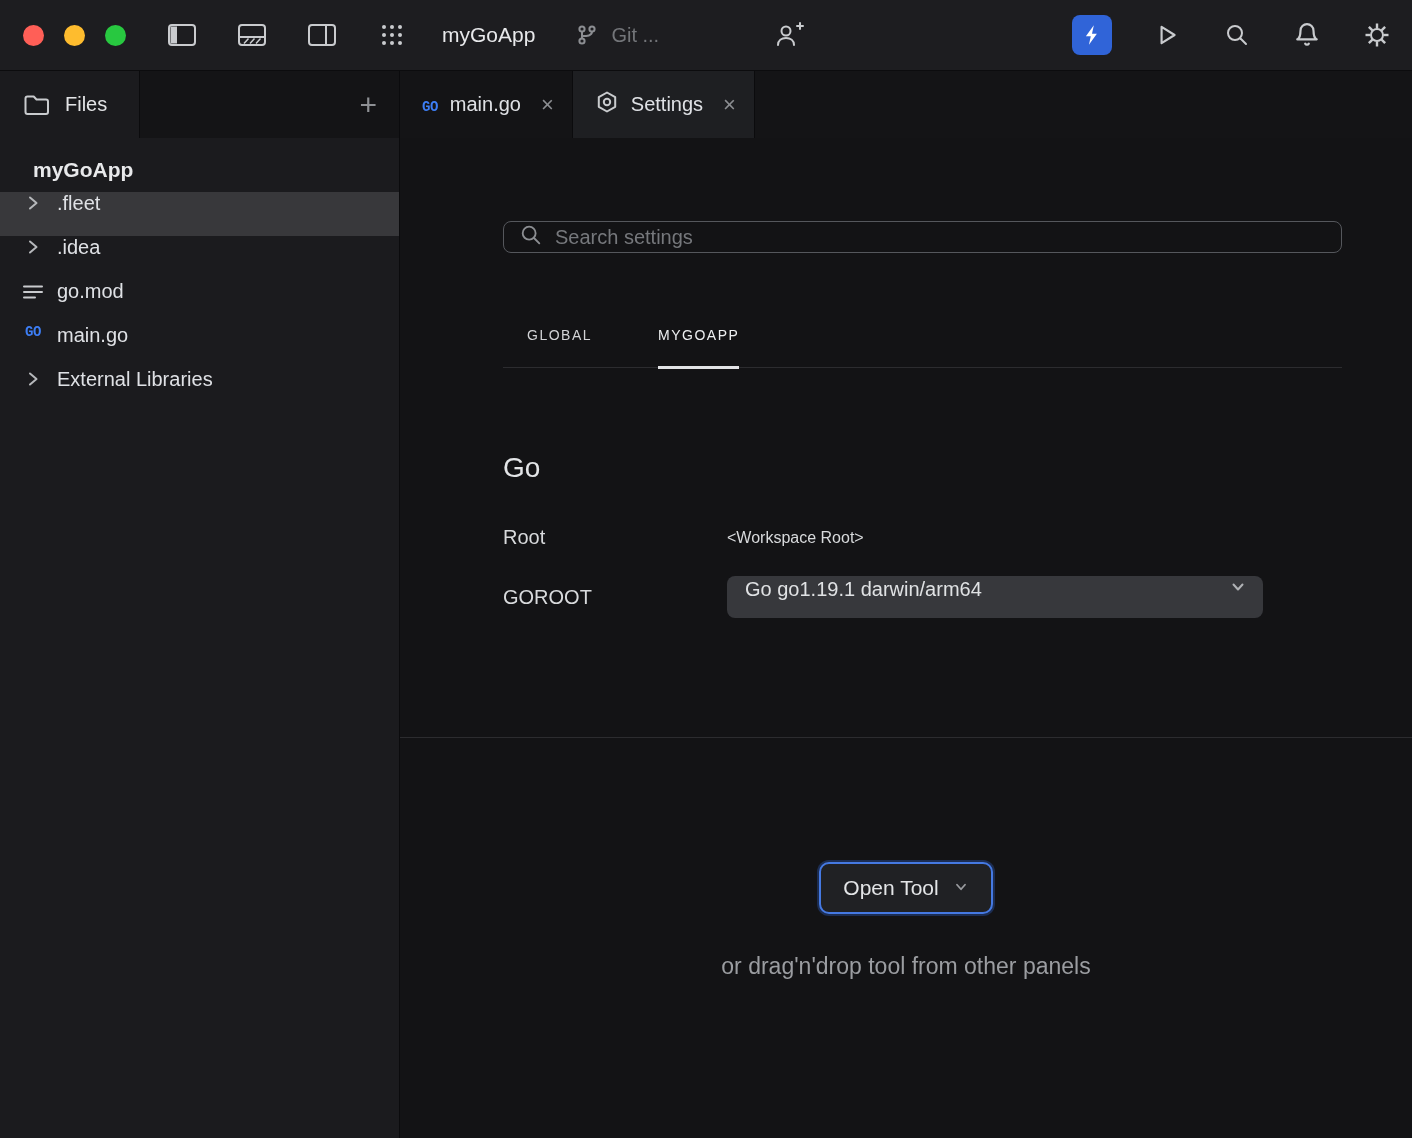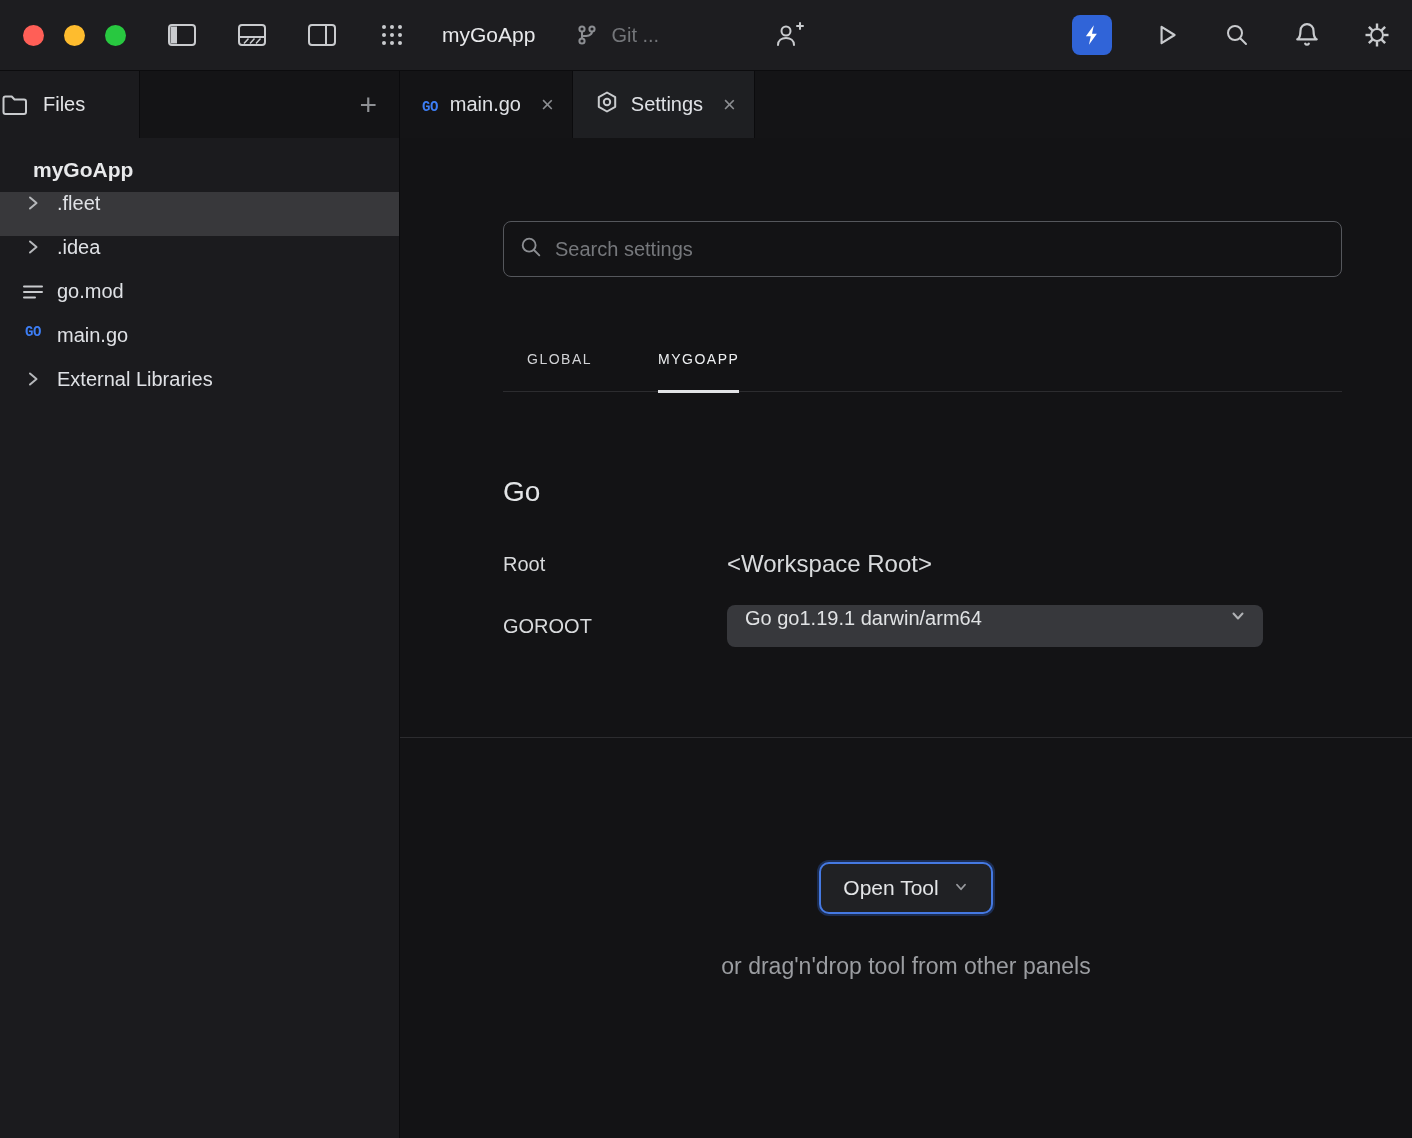--- a/index.html
+++ b/index.html
@@ -34,59 +34,59 @@
   }
 
   
   .split { flex:1; display:flex; min-height:0; }
 
   
   .sidebar { width:400px; flex-shrink:0; background:#1b1b1e; border-right:1px solid #0b0b0d; display:flex; flex-direction:column; }
   .sidebar-tabs { height:67px; flex-shrink:0; background:#141416; display:flex; align-items:stretch; }
   .files-tab {
     width:140px; background:#1b1b1e; border-right:1px solid #0b0b0d;
-    display:flex; align-items:center; gap:13px; font-size:20px; color:#e3e4e6;
+    display:flex; align-items:center; gap:13px; padding-left:22px; font-size:20px; color:#e3e4e6;
   }
   .plus-btn { margin-left:auto; margin-right:22px; align-self:center; font-size:30px; font-weight:300; color:#8e9094; line-height:1; }
   .project-row { padding:20px 0 10px 33px; font-weight:bold; font-size:21px; color:#e8e9eb; }
   .tree { display:flex; flex-direction:column; }
   .tree-row { height:44px; display:flex; align-items:flex-start; font-size:20px; color:#dfe1e5; }
   .tree-row.selected { background:#38383b; }
   .tree-icon { width:26px; margin-left:20px; margin-right:11px; display:flex; align-items:center; justify-content:center; flex-shrink:0; }
   .go-badge { font-family:"Liberation Mono", monospace; font-weight:bold; font-size:14px; color:#3d7ef5; letter-spacing:-0.5px; }
 
   
   .main { flex:1; display:flex; flex-direction:column; background:#131315; min-width:0; }
   .editor-tabs { height:67px; flex-shrink:0; background:#141416; display:flex; }
   .etab { display:flex; align-items:center; gap:12px; padding:0 18px 0 22px; font-size:20px; color:#dfe1e5; border-right:1px solid #0b0b0d; }
   .etab.active { background:#1e1f22; }
   .close-x { color:#8c8e92; font-size:22px; margin-left:8px; line-height:1; }
 
   
   .settings-pane { height:600px; flex-shrink:0; padding:83px 70px 0 103px; border-bottom:1px solid #2c2c2f; overflow:hidden; }
   .search-box {
-    height:56px; border:1px solid #55575c; border-radius:8px;
+    height:32px; border:1px solid #55575c; border-radius:8px;
     display:flex; align-items:center; gap:12px; padding:0 15px;
   }
   .search-box input {
     flex:1; background:transparent; border:none; outline:none;
     color:#dfe1e5; font-size:20px; font-family:inherit;
   }
   .search-box input::placeholder { color:#76787c; }
   .scopes { display:flex; gap:66px; margin-top:70px; padding-left:24px; border-bottom:1px solid #2c2c2f; }
   .scope { font-size:14px; letter-spacing:1.5px; line-height:24px; padding-bottom:20px; color:#d2d3d6; position:relative; }
   .scope.active { color:#eef0f2; }
   .scope.active::after { content:""; position:absolute; left:0; right:0; bottom:-2px; height:3px; background:#e2e3e5; }
   .section-title { margin-top:15px; font-size:34px; line-height:40px; font-weight:bold; color:#eceef0; }
   .group-title { margin-top:84px; font-size:28px; line-height:32px; color:#e3e5e7; }
   .field-row { display:flex; align-items:center; }
   .field-row.first { margin-top:42px; }
   .field-row.second { margin-top:27px; }
   .field-label { width:224px; flex-shrink:0; font-size:20px; color:#d8dadc; }
-  .field-value { font-size:24px; color:#d8dadc; }
+  .field-value { font-size:16px; color:#d8dadc; }
   .dropdown {
     width:536px; height:42px; background:#37383c; border-radius:8px;
     display:flex; align-items:center; justify-content:space-between;
     padding:0 16px 16px 18px; font-size:20px; color:#e0e2e4;
   }
 
   
   .bottom-panel { flex:1; display:flex; flex-direction:column; align-items:center; min-height:0; }
   .open-tool {
     margin-top:124px; height:52px; padding:0 22px;

